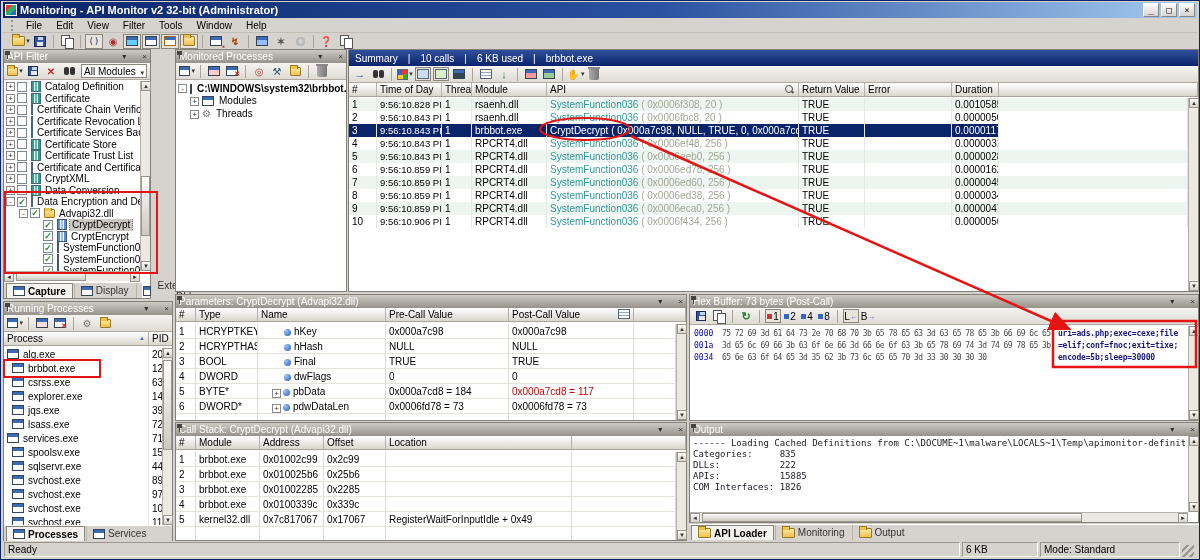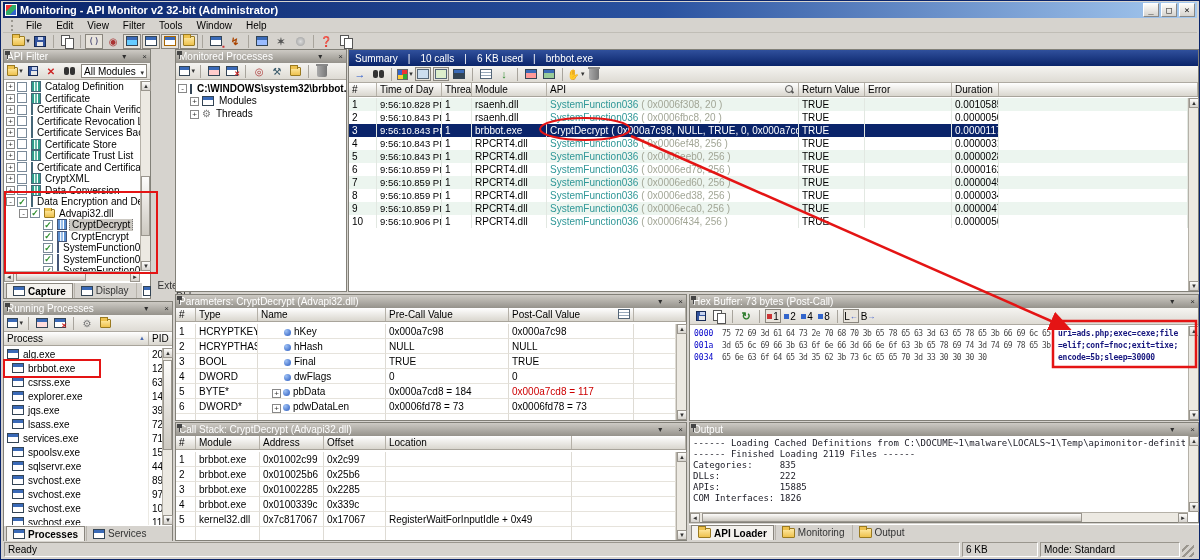--- a/index.html
+++ b/index.html
@@ -954,21 +954,20 @@
     <div class="phead">
       <span>Output</span>
       <span class="pbtns">
         <span>▾</span>
         <span class="pin"></span>
         <span>×</span>
       </span>
     </div>
     <div id="output-lines" class="mono" style="position:absolute;top:13px;left:0;right:10px;bottom:10px;overflow:hidden;background:#fff;">
         <div>------ Loading Cached Definitions from C:\DOCUME~1\malware\LOCALS~1\Temp\apimonitor-definitions-{90b0bf4b-546c-4</div>
-        <div>------ Finished Loading 2119 Files ------</div>
         <div>Categories:     835</div>
         <div>DLLs:           222</div>
         <div>APIs:           15885</div>
         <div>COM Interfaces: 1826</div>
       </div>
     <div class="vsb" style="top:13px;bottom:10px;">
       <span class="sbbtn" style="top:0;">▲</span>
       <span class="sbbtn" style="bottom:0;">▼</span>
     </div>
     <div class="hsb" style="position:absolute;left:0;right:10px;bottom:0;">

